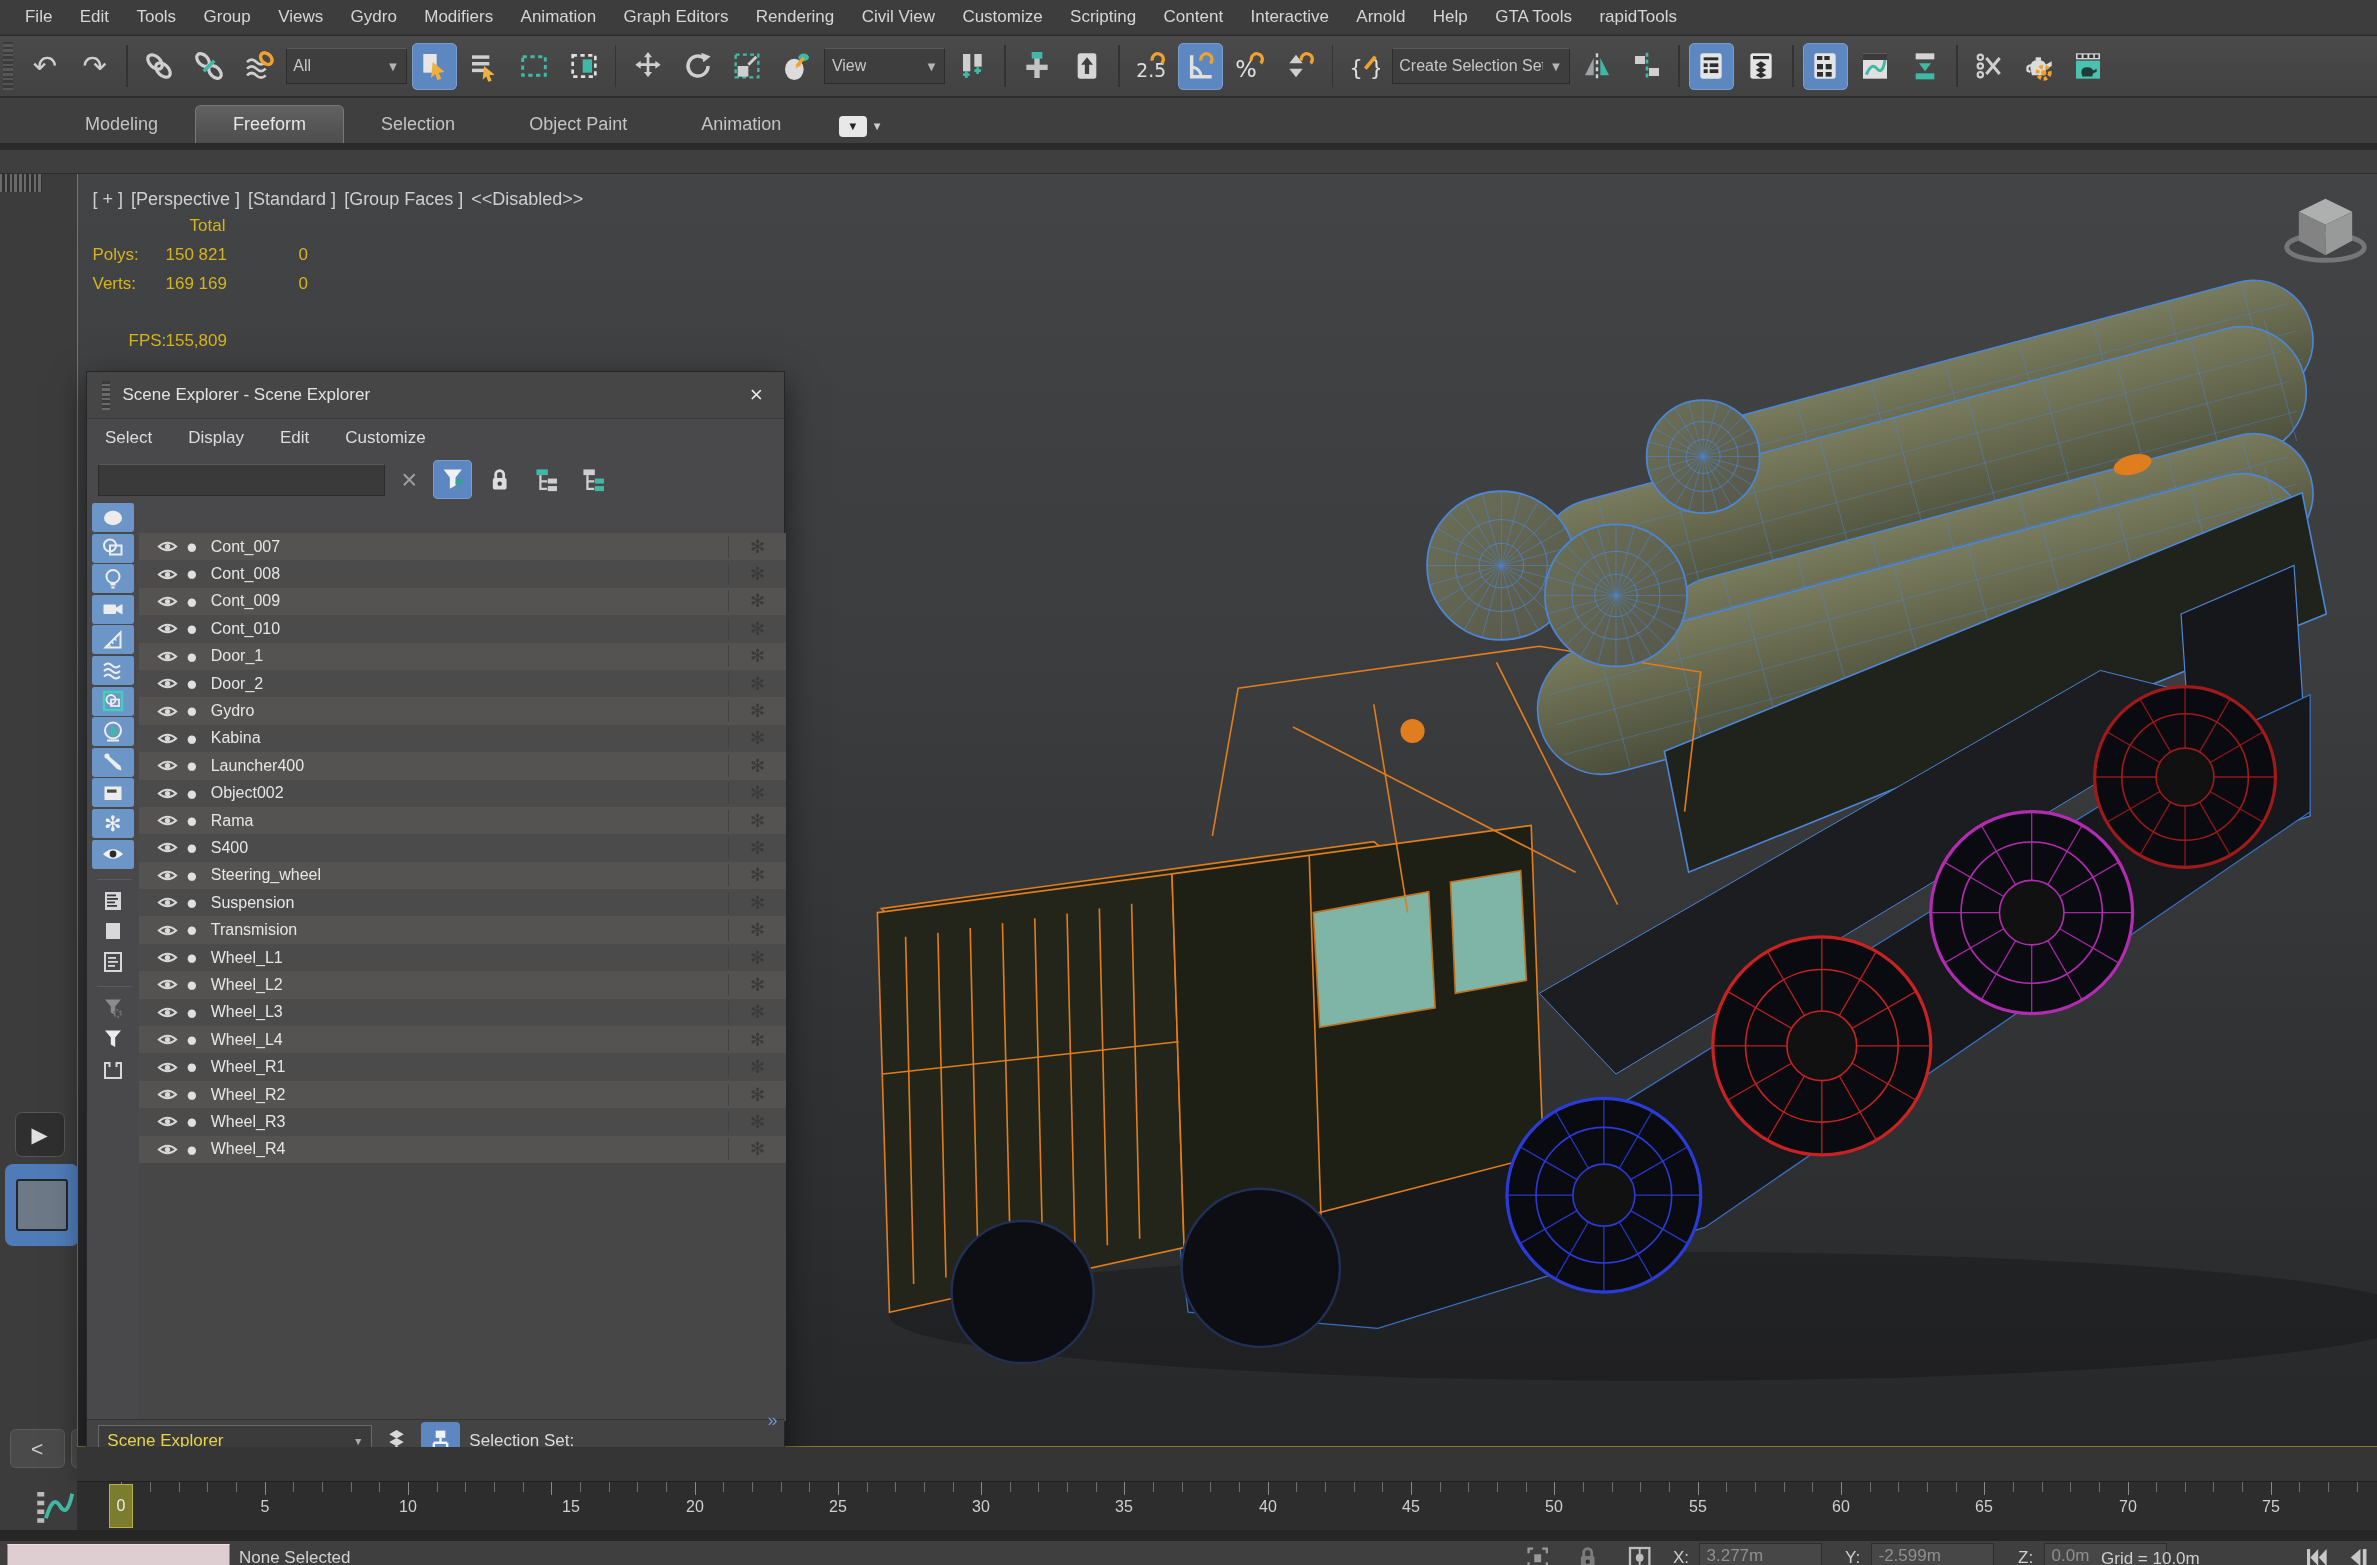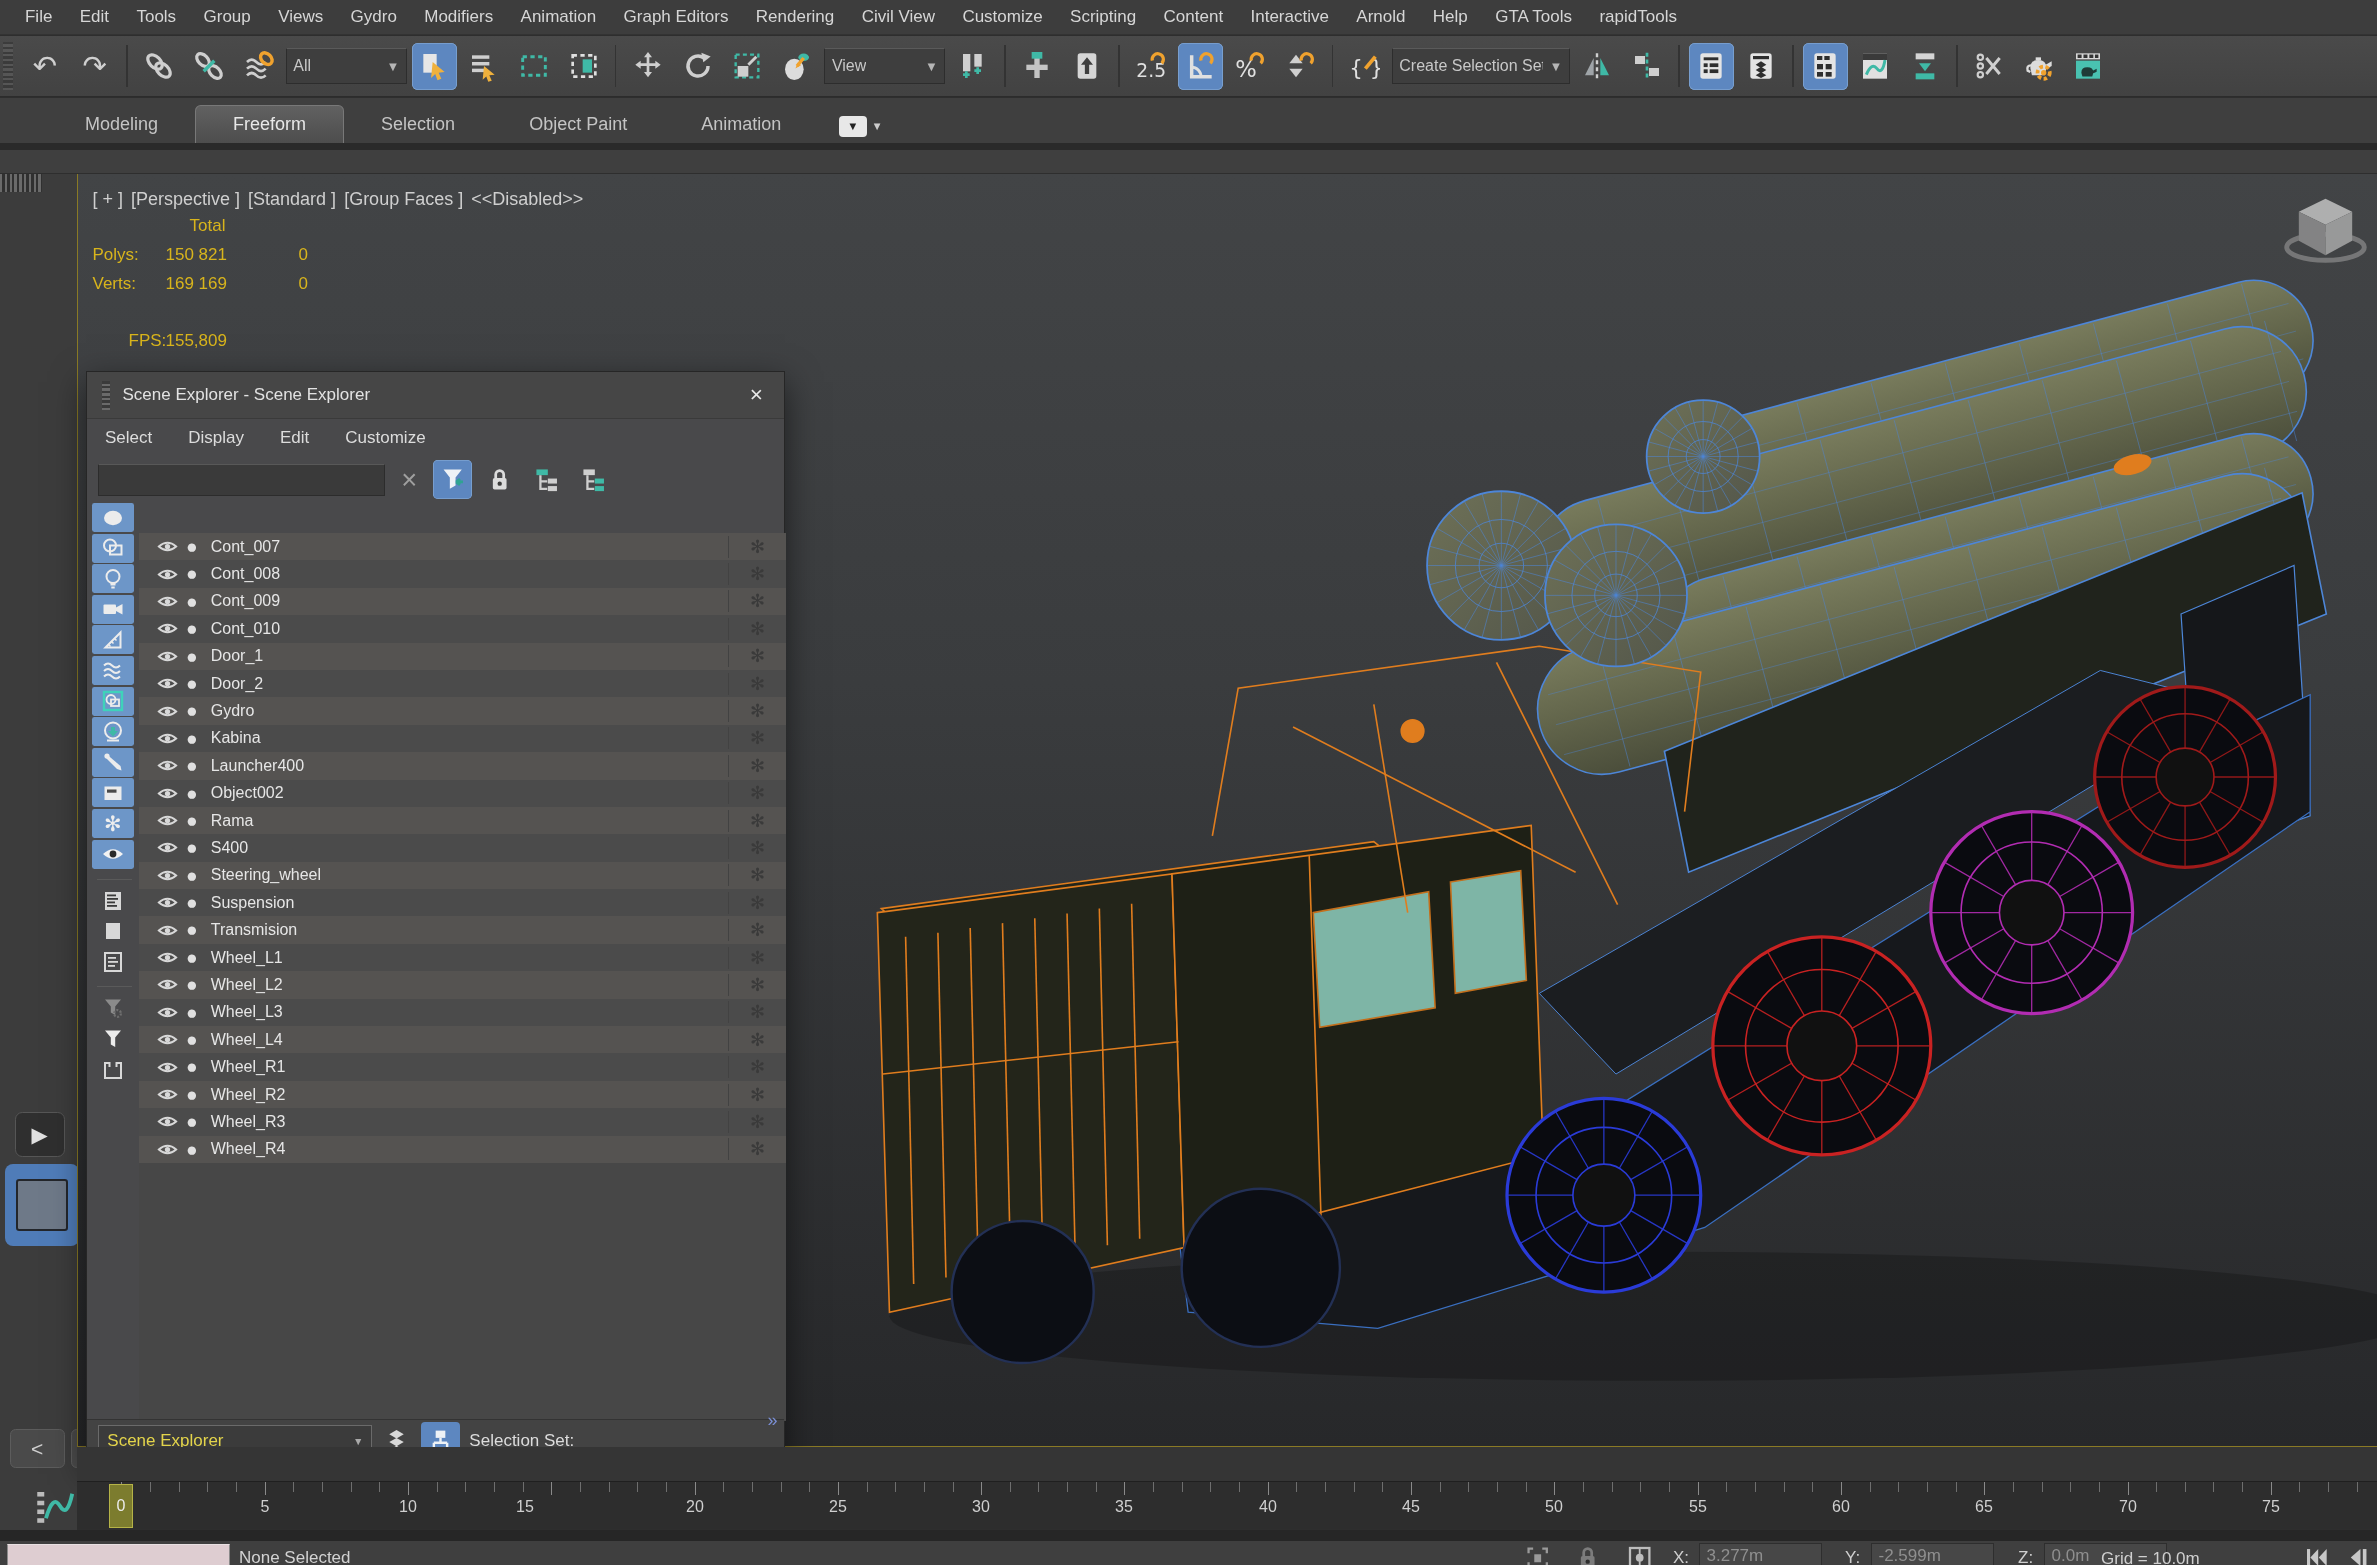--- a/index.html
+++ b/index.html
@@ -1190,21 +1190,21 @@
     <div class="tick" style="left: 2108px;"></div>
     <div class="tick" style="left: 2136px;"></div>
     <div class="tick" style="left: 2165px;"></div>
     <div class="tick maj" style="left: 2194px;"></div>
     <div class="tick" style="left: 2222px;"></div>
     <div class="tick" style="left: 2251px;"></div>
     <div class="tick" style="left: 2280px;"></div>
     <div class="tlab" style="left: 44px;">0</div>
     <div class="tlab" style="left: 188px;">5</div>
     <div class="tlab" style="left: 331px;">10</div>
-    <div class="tlab" style="left: 448px;">15</div>
+    <div class="tlab" style="left: 494px;">15</div>
     <div class="tlab" style="left: 618px;">20</div>
     <div class="tlab" style="left: 761px;">25</div>
     <div class="tlab" style="left: 904px;">30</div>
     <div class="tlab" style="left: 1047px;">35</div>
     <div class="tlab" style="left: 1191px;">40</div>
     <div class="tlab" style="left: 1334px;">45</div>
     <div class="tlab" style="left: 1477px;">50</div>
     <div class="tlab" style="left: 1621px;">55</div>
     <div class="tlab" style="left: 1764px;">60</div>
     <div class="tlab" style="left: 1907px;">65</div>

